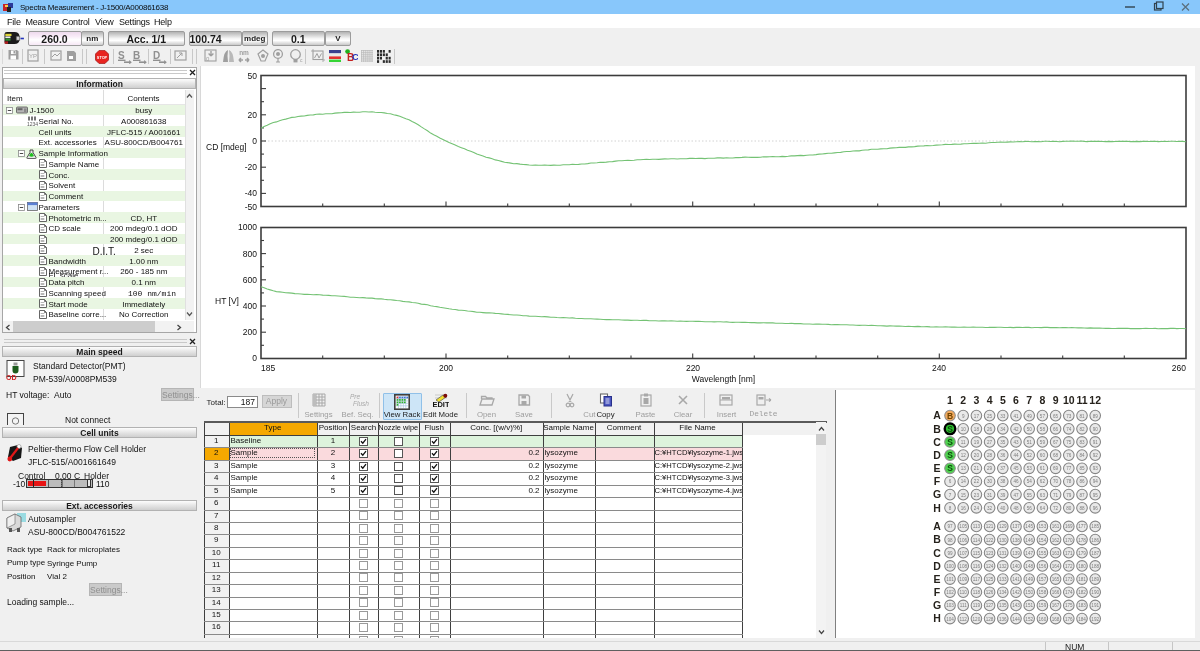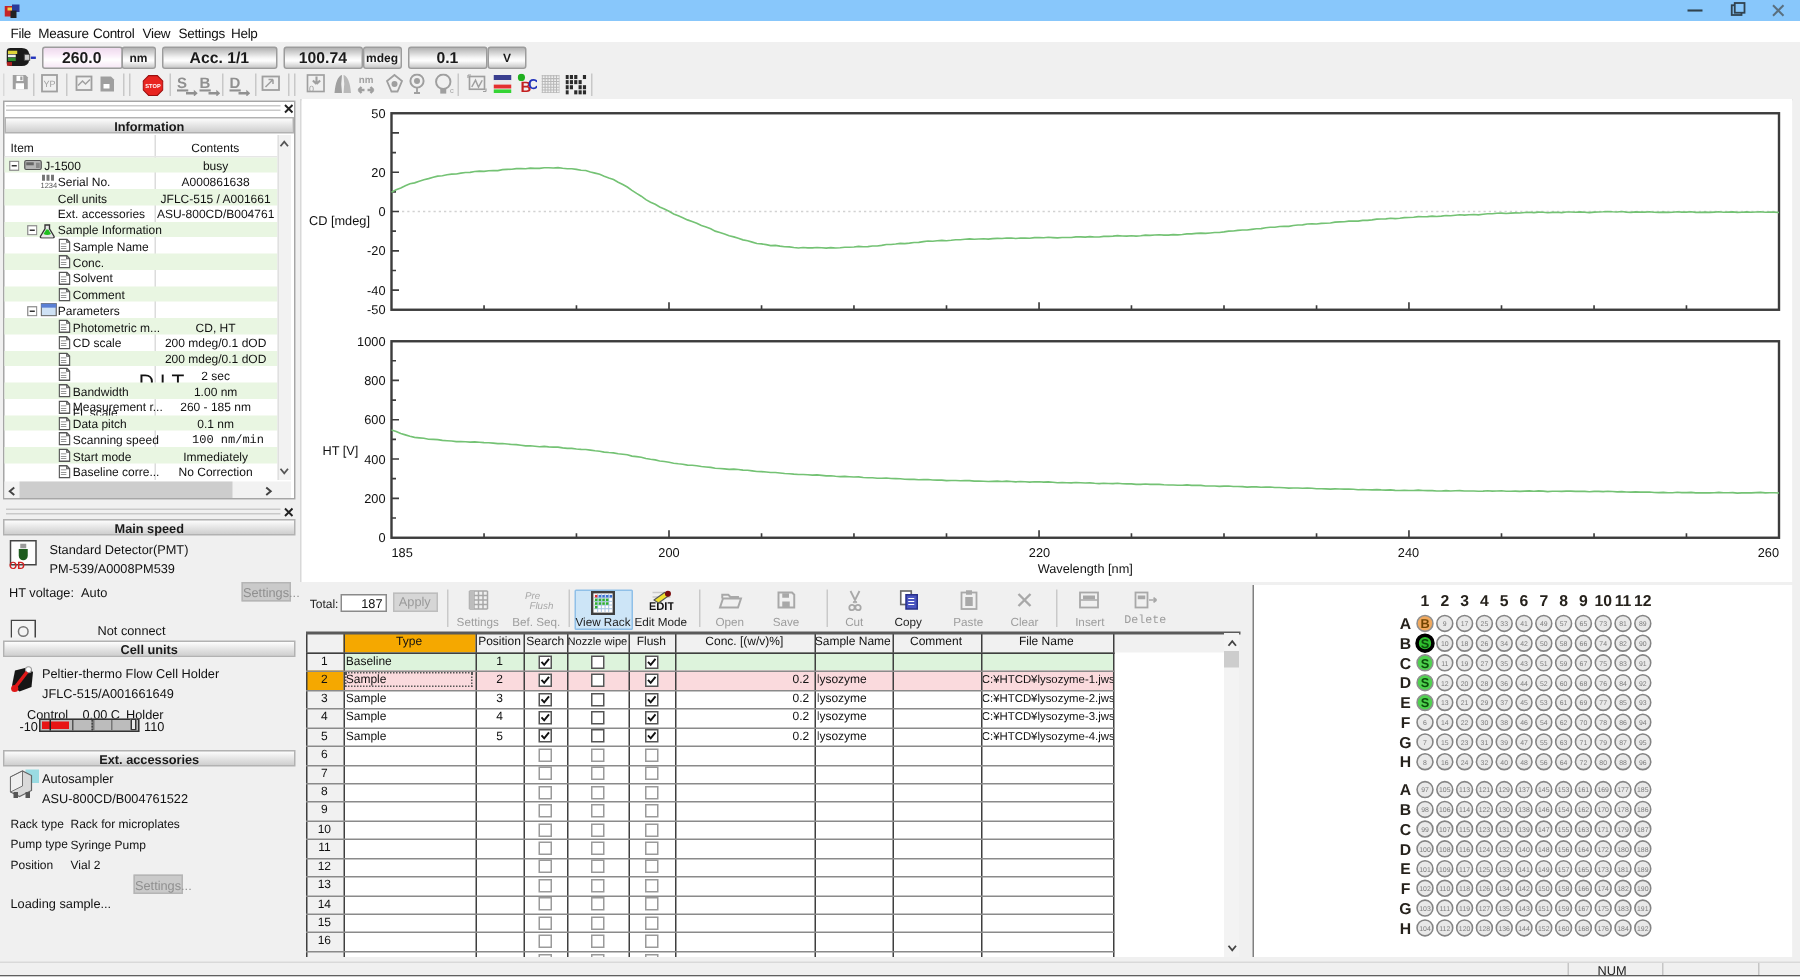--- a/index.html
+++ b/index.html
@@ -7,20 +7,21 @@
 </style></head>
 <body>
 <div id="win">
 <div style="position:absolute;left:0px;top:0px;width:1200px;height:14px;background:#88c7fb;"></div>
 <svg style="position:absolute;left:3px;top:2px" width="11" height="11" viewBox="0 0 11 11">
       <rect x="0" y="2" width="5" height="7" fill="#c42428"></rect>
       <rect x="5" y="1" width="5" height="5" fill="#2a3a9a"></rect>
       <rect x="4" y="5" width="4" height="5" fill="#222"></rect>
       <rect x="2" y="3" width="3" height="2" fill="#f4d24a"></rect>
     </svg>
+<div style="position:absolute;left:20px;top:1px;width:500px;height:12px;font-family:'Liberation Sans',sans-serif;font-size:8px;letter-spacing:-0.25px;color:#0c0c0c;line-height:13px;">Spectra Measurement - J-1500/A000861638</div>
 <svg style="position:absolute;left:1116px;top:0" width="84" height="14" viewBox="0 0 84 14">
       <line x1="9" y1="7" x2="19" y2="7" stroke="#31424e" stroke-width="1.4"></line>
       <rect x="38.5" y="3.5" width="6.5" height="6.5" fill="none" stroke="#31424e" stroke-width="1.2"></rect>
       <rect x="40.5" y="2" width="6.5" height="6.5" fill="#88c7fb" stroke="#31424e" stroke-width="1.2"></rect>
       <path d="M66 3.5 L73 10.5 M73 3.5 L66 10.5" stroke="#5a6f7e" stroke-width="1.3"></path>
     </svg>
 <div style="position:absolute;left:0px;top:14px;width:1200px;height:14px;background:#ffffff;"></div>
 <div style="position:absolute;left:7px;top:16.5px;font-family:'Liberation Sans',sans-serif;font-size:9px;color:#111;letter-spacing:-0.2px;">File</div>
 <div style="position:absolute;left:25.5px;top:16.5px;font-family:'Liberation Sans',sans-serif;font-size:9px;color:#111;letter-spacing:-0.2px;">Measure</div>
 <div style="position:absolute;left:62px;top:16.5px;font-family:'Liberation Sans',sans-serif;font-size:9px;color:#111;letter-spacing:-0.2px;">Control</div>
@@ -34,21 +35,21 @@
       <rect x="2.3" y="2.8" width="6.2" height="2.2" fill="#ded43a"></rect>
       <rect x="2.3" y="5.4" width="5.2" height="1.8" fill="#eeeeee"></rect>
       <rect x="2.3" y="7.5" width="5.2" height="2.2" fill="#2e8f2e"></rect>
       <rect x="1.6" y="10.4" width="3.4" height="2.4" fill="#b02020"></rect>
       <rect x="13.2" y="5.2" width="3.6" height="4" fill="#d0d0d0" stroke="#444" stroke-width="0.6"></rect>
       <rect x="17.5" y="6.7" width="3.4" height="1.6" fill="#2233bb"></rect>
     </svg>
 <div style="position:absolute;left:27.5px;top:30.5px;width:54px;height:15.5px;background:linear-gradient(180deg,#eedaed 0%,#f9ecf8 35%,#ffffff 60%,#f6e7f5 100%);border:1px solid #9c9c9c;border-radius:2px;box-sizing:border-box;font-family:'Liberation Sans',sans-serif;font-size:10.5px;font-weight:bold;color:#1a1a1a;text-align:center;line-height:14px;">260.0</div>
 <div style="position:absolute;left:81px;top:30.5px;width:22.5px;height:15.5px;background:linear-gradient(180deg,#b3b3b3 0%,#d8d8d8 28%,#f5f5f5 50%,#ffffff 65%,#c9c9c9 100%);border:1px solid #9c9c9c;border-radius:2px;box-sizing:border-box;font-family:'Liberation Sans',sans-serif;font-size:8px;font-weight:bold;color:#1a1a1a;text-align:center;line-height:14px;">nm</div>
 <div style="position:absolute;left:108px;top:30.5px;width:76.5px;height:15.5px;background:linear-gradient(180deg,#b3b3b3 0%,#d8d8d8 28%,#f5f5f5 50%,#ffffff 65%,#c9c9c9 100%);border:1px solid #9c9c9c;border-radius:2px;box-sizing:border-box;font-family:'Liberation Sans',sans-serif;font-size:10.5px;font-weight:bold;color:#1a1a1a;text-align:center;line-height:14px;">Acc. 1/1</div>
-<div style="position:absolute;left:188.5px;top:30.5px;width:53.5px;height:15.5px;background:linear-gradient(180deg,#b3b3b3 0%,#d8d8d8 28%,#f5f5f5 50%,#ffffff 65%,#c9c9c9 100%);border:1px solid #9c9c9c;border-radius:2px;box-sizing:border-box;font-family:'Liberation Sans',sans-serif;font-size:10.5px;font-weight:bold;color:#1a1a1a;text-align:center;line-height:14px;">100.74</div>
+<div style="position:absolute;left:188.5px;top:30.5px;width:53.5px;height:15.5px;background:linear-gradient(180deg,#b3b3b3 0%,#d8d8d8 28%,#f5f5f5 50%,#ffffff 65%,#c9c9c9 100%);border:1px solid #9c9c9c;border-radius:2px;box-sizing:border-box;font-family:'Liberation Sans',sans-serif;font-size:10.5px;font-weight:bold;color:#1a1a1a;line-height:14px;">100.74</div>
 <div style="position:absolute;left:242px;top:30.5px;width:25.5px;height:15.5px;background:linear-gradient(180deg,#b3b3b3 0%,#d8d8d8 28%,#f5f5f5 50%,#ffffff 65%,#c9c9c9 100%);border:1px solid #9c9c9c;border-radius:2px;box-sizing:border-box;font-family:'Liberation Sans',sans-serif;font-size:8px;font-weight:bold;color:#1a1a1a;text-align:center;line-height:14px;">mdeg</div>
 <div style="position:absolute;left:271.5px;top:30.5px;width:53.5px;height:15.5px;background:linear-gradient(180deg,#b3b3b3 0%,#d8d8d8 28%,#f5f5f5 50%,#ffffff 65%,#c9c9c9 100%);border:1px solid #9c9c9c;border-radius:2px;box-sizing:border-box;font-family:'Liberation Sans',sans-serif;font-size:10.5px;font-weight:bold;color:#1a1a1a;text-align:center;line-height:14px;">0.1</div>
 <div style="position:absolute;left:325px;top:30.5px;width:26px;height:15.5px;background:linear-gradient(180deg,#b3b3b3 0%,#d8d8d8 28%,#f5f5f5 50%,#ffffff 65%,#c9c9c9 100%);border:1px solid #9c9c9c;border-radius:2px;box-sizing:border-box;font-family:'Liberation Sans',sans-serif;font-size:8px;font-weight:bold;color:#1a1a1a;text-align:center;line-height:14px;">V</div>
 <div style="position:absolute;left:1.5px;top:49px;width:1px;height:15px;background:#d9d9d9;"></div>
 <svg style="position:absolute;left:7.5px;top:49px" width="11" height="15" viewBox="0 0 11 15">
       <path d="M0.5 1 h8.5 l1.5 1.5 v8 h-10 z" fill="#9f9f9f"></path>
       <rect x="2.5" y="6.5" width="5.5" height="4" fill="#fff"></rect>
       <rect x="3" y="1.5" width="4.5" height="3.5" fill="#fff"></rect>
       <rect x="5.5" y="2" width="1.5" height="2.5" fill="#9f9f9f"></rect>
     </svg>
@@ -281,21 +282,21 @@
       <path d="M5.5 0.5 v2 h2" fill="none" stroke="#555" stroke-width="0.8"></path>
       <text x="1.2" y="6.8" font-size="5" fill="#777" font-family="Liberation Sans">☰</text>
     </svg>
 <div style="position:absolute;left:48.5px;top:235.0px;font-family:'Liberation Sans',sans-serif;font-size:8px;color:#111;white-space:nowrap;margin-top:36px;">FL scale</div>
 <div style="position:absolute;left:103px;top:235.0px;width:81.5px;height:10px;font-family:'Liberation Sans',sans-serif;font-size:8px;color:#111;text-align:center;white-space:nowrap;overflow:hidden;">200 mdeg/0.1 dOD</div>
 <svg style="position:absolute;left:38.8px;top:245.35px" width="8" height="9" viewBox="0 0 8 9">
       <path d="M0.5 0.5 h5 l2 2 v6 h-7 z" fill="#fff" stroke="#555" stroke-width="0.9"></path>
       <path d="M5.5 0.5 v2 h2" fill="none" stroke="#555" stroke-width="0.8"></path>
       <text x="1.2" y="6.8" font-size="5" fill="#777" font-family="Liberation Sans">☰</text>
     </svg>
-<div style="position:absolute;left:48.5px;top:245.8px;font-family:'Liberation Sans',sans-serif;font-size:14px;color:#111;white-space:nowrap;padding-left:44px;">D.I.T.</div>
+<div style="position:absolute;left:48.5px;top:245.8px;font-family:'Liberation Sans',sans-serif;font-size:10px;color:#111;white-space:nowrap;padding-left:44px;">D.I.T.</div>
 <div style="position:absolute;left:103px;top:245.8px;width:81.5px;height:10px;font-family:'Liberation Sans',sans-serif;font-size:8px;color:#111;text-align:center;white-space:nowrap;overflow:hidden;">2 sec</div>
 <div style="position:absolute;left:3px;top:255.1px;width:181.5px;height:10.75px;background:#e9f6e2;"></div>
 <svg style="position:absolute;left:38.8px;top:256.1px" width="8" height="9" viewBox="0 0 8 9">
       <path d="M0.5 0.5 h5 l2 2 v6 h-7 z" fill="#fff" stroke="#555" stroke-width="0.9"></path>
       <path d="M5.5 0.5 v2 h2" fill="none" stroke="#555" stroke-width="0.8"></path>
       <text x="1.2" y="6.8" font-size="5" fill="#777" font-family="Liberation Sans">☰</text>
     </svg>
 <div style="position:absolute;left:48.5px;top:256.5px;font-family:'Liberation Sans',sans-serif;font-size:8px;color:#111;white-space:nowrap;">Bandwidth</div>
 <div style="position:absolute;left:103px;top:256.5px;width:81.5px;height:10px;font-family:'Liberation Sans',sans-serif;font-size:8px;color:#111;text-align:center;white-space:nowrap;overflow:hidden;">1.00 nm</div>
 <svg style="position:absolute;left:38.8px;top:266.85px" width="8" height="9" viewBox="0 0 8 9">
@@ -554,21 +555,21 @@
 <svg style="position:absolute;left:516.0px;top:392px" width="16" height="16" viewBox="0 0 16 16">
       <path d="M3 3 h9 l1.5 1.5 v8.5 h-10.5 z" fill="none" stroke="#a8a8a8" stroke-width="1.3"></path>
       <rect x="5.5" y="9" width="5" height="4" fill="#a8a8a8"></rect>
       <rect x="5.5" y="3.5" width="4.5" height="3" fill="#a8a8a8"></rect>
     </svg>
 <div style="position:absolute;left:498px;top:409.5px;width:52px;height:9px;font-family:'Liberation Sans',sans-serif;font-size:7.8px;color:#9d9d9d;text-align:center;white-space:nowrap;">Save</div>
 <div style="position:absolute;left:551px;top:393px;width:1px;height:25px;background:#c9c9c9;"></div>
 <svg style="position:absolute;left:561.5px;top:392px" width="16" height="16" viewBox="0 0 16 16">
       <path d="M5 2 l4 8 M11 2 l-4 8 M6.2 11.2 a1.8 1.8 0 1 1 -2 2 a1.8 1.8 0 0 1 2 -2 M9.8 11.2 a1.8 1.8 0 1 0 2 2 a1.8 1.8 0 0 0 -2 -2" fill="none" stroke="#a8a8a8" stroke-width="1.2"></path>
     </svg>
-<div style="position:absolute;left:543.5px;top:409.5px;width:52px;height:9px;font-family:'Liberation Sans',sans-serif;font-size:7.8px;color:#9d9d9d;text-align:center;white-space:nowrap;">Cut</div>
+<div style="position:absolute;left:543.5px;top:409.5px;width:52px;height:9px;font-family:'Liberation Sans',sans-serif;font-size:7.8px;color:#9d9d9d;text-align:right;white-space:nowrap;">Cut</div>
 <svg style="position:absolute;left:597.5px;top:392px" width="16" height="16" viewBox="0 0 16 16">
       <rect x="2.5" y="2" width="7" height="9" fill="#fff" stroke="#6a6a6a" stroke-width="1.1"></rect>
       <rect x="6" y="4.5" width="7.5" height="9.5" fill="#4a55c0" stroke="#28308a" stroke-width="1"></rect>
       <path d="M7.5 7 h4 M7.5 9 h4 M7.5 11 h4" stroke="#fff" stroke-width="0.8"></path>
     </svg>
 <div style="position:absolute;left:579.5px;top:409.5px;width:52px;height:9px;font-family:'Liberation Sans',sans-serif;font-size:7.8px;color:#1c1c1c;text-align:center;white-space:nowrap;">Copy</div>
 <svg style="position:absolute;left:637.5px;top:392px" width="16" height="16" viewBox="0 0 16 16">
       <rect x="3" y="3" width="10" height="11" fill="none" stroke="#a8a8a8" stroke-width="1.2"></rect>
       <rect x="6" y="1.5" width="4" height="3" fill="#a8a8a8"></rect>
       <rect x="5.5" y="6" width="5" height="6" fill="#a8a8a8"></rect>

